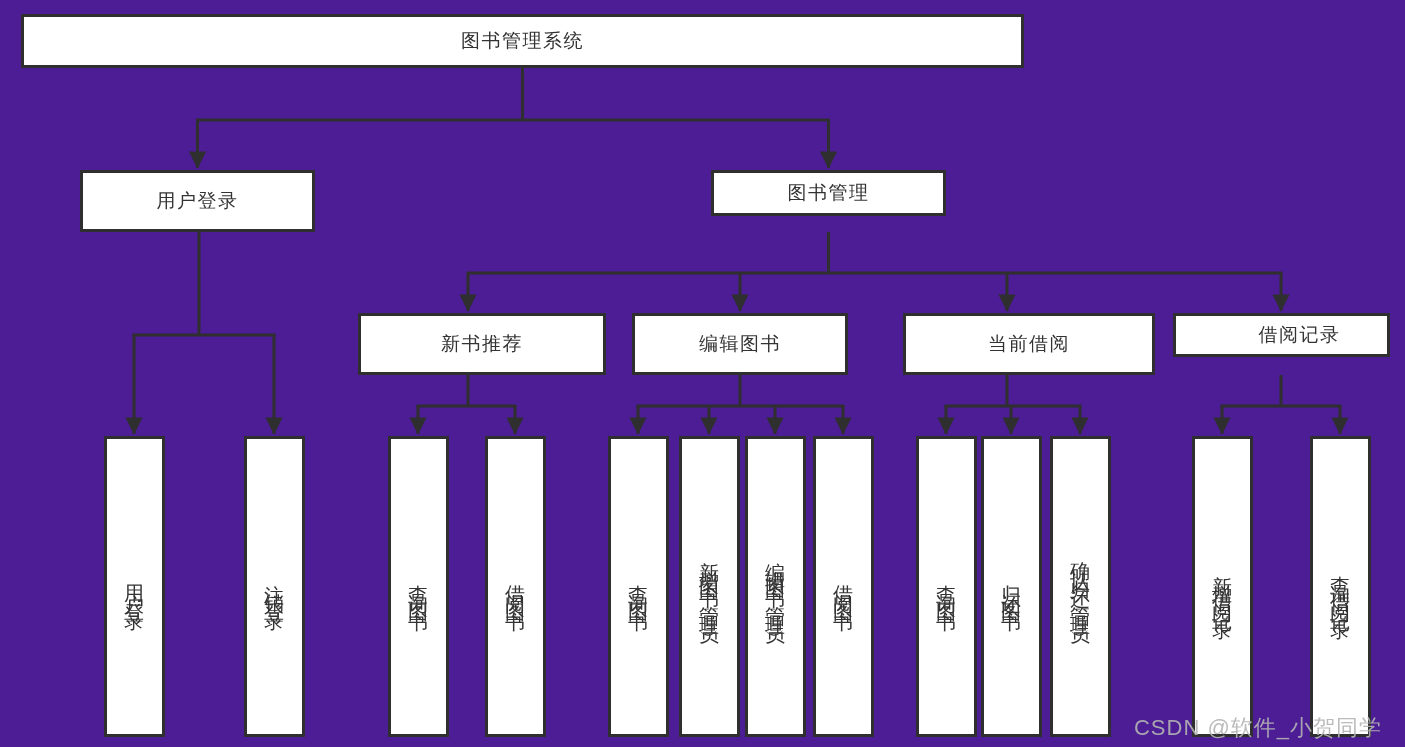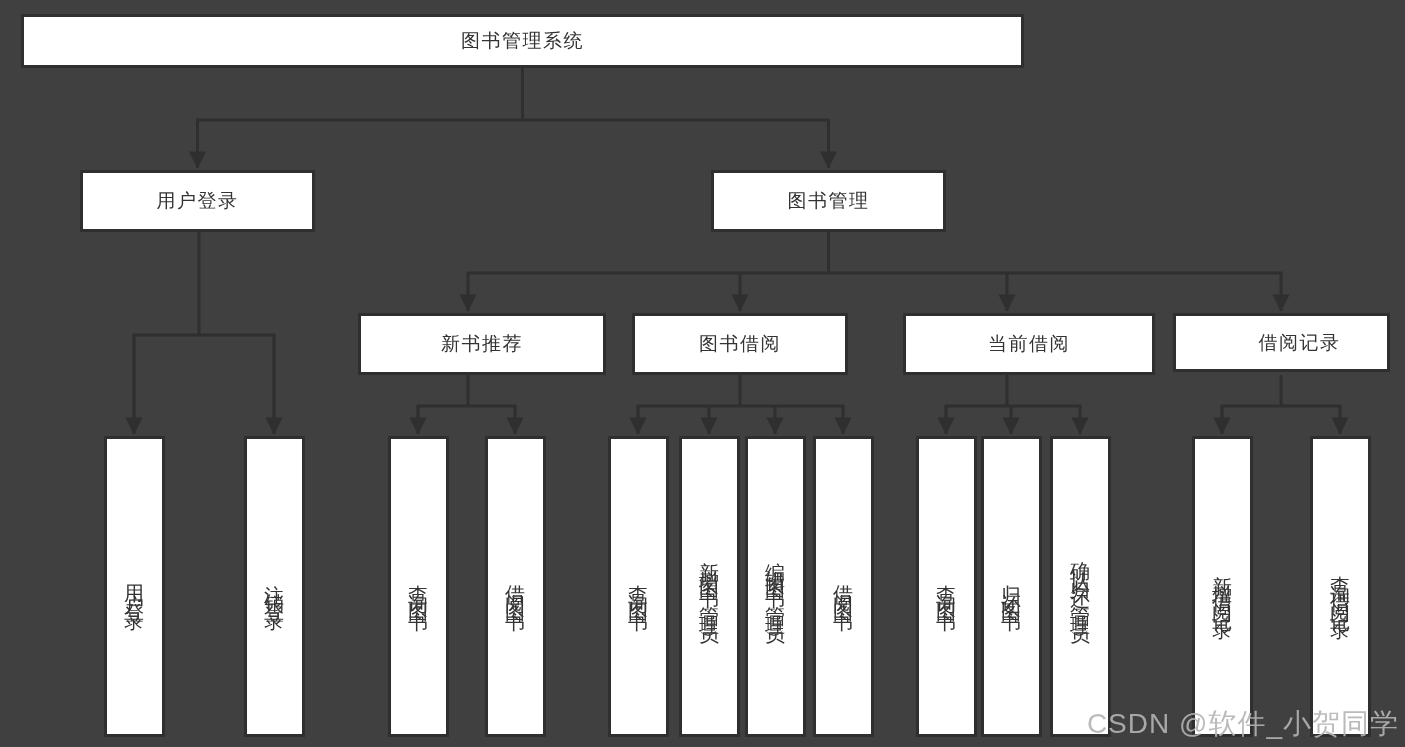--- a/index.html
+++ b/index.html
@@ -1,34 +1,34 @@
 <!DOCTYPE html>
 <html><head>
 <meta charset="utf-8">
 <style>
   html,body { margin:0; padding:0; background:#ffffff; }
   .stage {
-    position:relative; width:1405px; height:747px; background:#404040;
+    position:relative; width:1405px; height:747px; background:#4c1d95;
     font-family:"Liberation Sans", sans-serif; overflow:hidden;
   }
   .connectors { position:absolute; left:0; top:0; }
   .node {
     position:absolute; background:#ffffff; border:3px solid #2f2f2f;
     box-sizing:border-box; display:flex; align-items:center; justify-content:center;
     color:#333333; z-index:2;
   }
   .h-node { font-size:19px; letter-spacing:1.5px; white-space:nowrap; }
   .v-node { font-size:20px; }
   .v-node .vtext {
     writing-mode:vertical-rl; text-orientation:mixed;
     letter-spacing:9px; line-height:1.1; white-space:nowrap;
   }
   .watermark {
-    position:absolute; right:6px; bottom:4px; z-index:6;
-    font-size:28px; color:#b4b4b4; opacity:0.9; letter-spacing:1px; white-space:nowrap;
+    position:absolute; right:23px; bottom:4px; z-index:6;
+    font-size:22px; color:#b4b4b4; opacity:0.9; letter-spacing:1px; white-space:nowrap;
   }
 </style>
 </head>
 <body>
 
 <div class="stage">
 
   <svg class="connectors" width="1405" height="747" viewBox="0 0 1405 747">
     <defs>
       <marker id="arr" viewBox="0 0 10 10" refX="9.6" refY="5" markerWidth="9.3" markerHeight="5.7" orient="auto">
@@ -79,34 +79,34 @@
     </g>
   </svg>
 
   <div class="node h-node" style="left:21px; top:14px; width:1003px; height:54px;">
     <span>图书管理系统</span>
   </div>
 
   <div class="node h-node" style="left:80px; top:170px; width:235px; height:62px;">
     <span>用户登录</span>
   </div>
-  <div class="node h-node" style="left:711px; top:170px; width:235px; height:62px;">
+  <div class="node h-node" style="left:711px; top:170px; width:235px; height:46px;">
     <span>图书管理</span>
   </div>
 
   <div class="node h-node" style="left:358px; top:313px; width:248px; height:62px;">
     <span>新书推荐</span>
   </div>
   <div class="node h-node" style="left:632px; top:313px; width:216px; height:62px;">
-    <span>图书借阅</span>
+    <span>编辑图书</span>
   </div>
   <div class="node h-node" style="left:903px; top:313px; width:252px; height:62px;">
     <span>当前借阅</span>
   </div>
-  <div class="node h-node" style="left:1173px; top:313px; width:217px; height:59px;padding-left:36px;">
+  <div class="node h-node" style="left:1173px; top:313px; width:217px; height:44px;padding-left:36px;">
     <span>借阅记录</span>
   </div>
 
   <div class="node v-node" style="left:104px; top:436px; width:61px; height:301px;">
     <span class="vtext">用户登录</span>
   </div>
   <div class="node v-node" style="left:244px; top:436px; width:61px; height:301px;">
     <span class="vtext">注销登录</span>
   </div>
 

